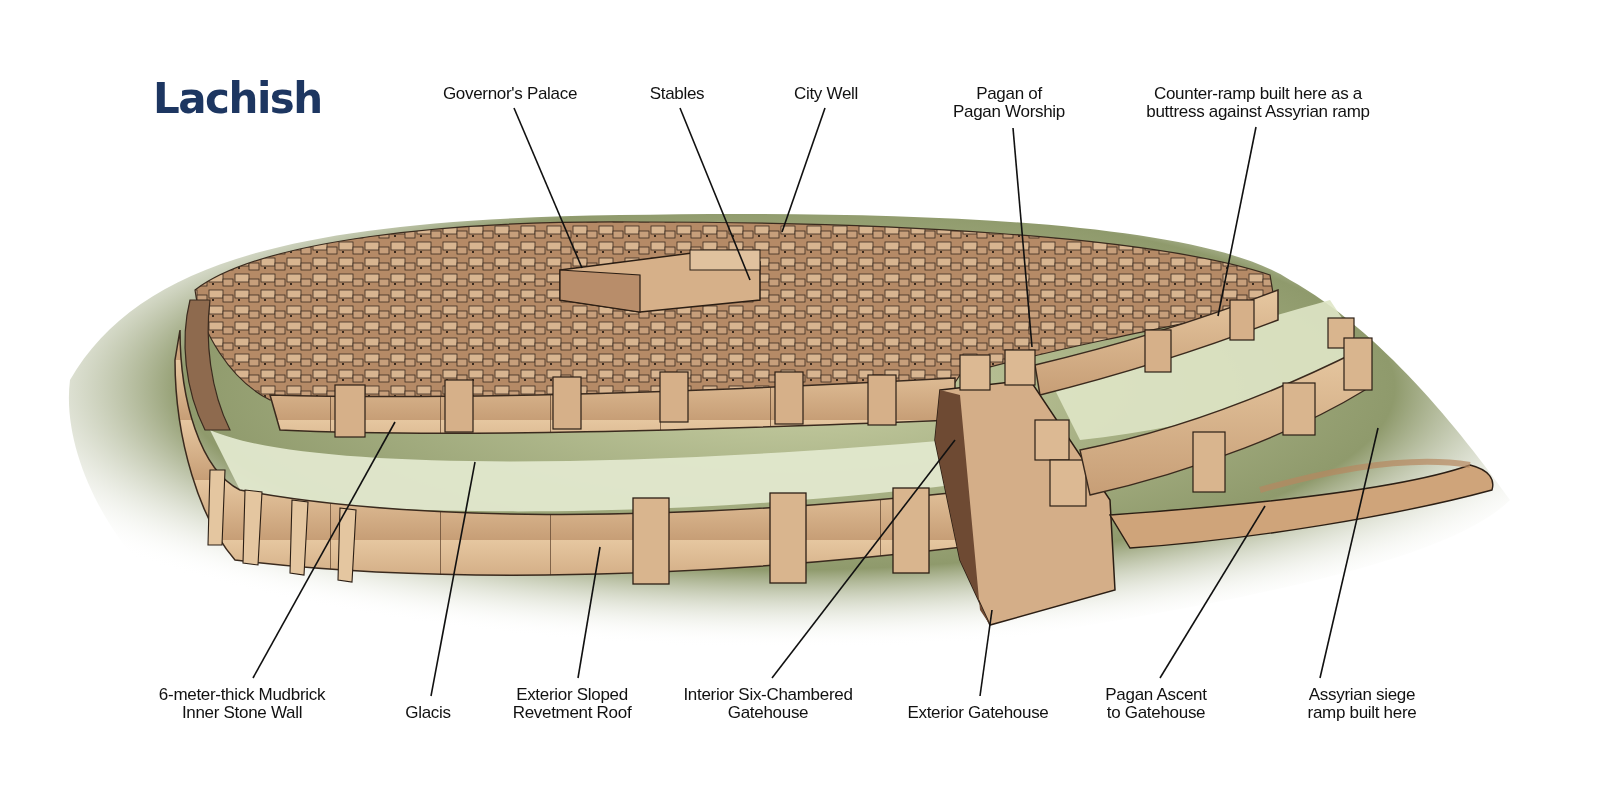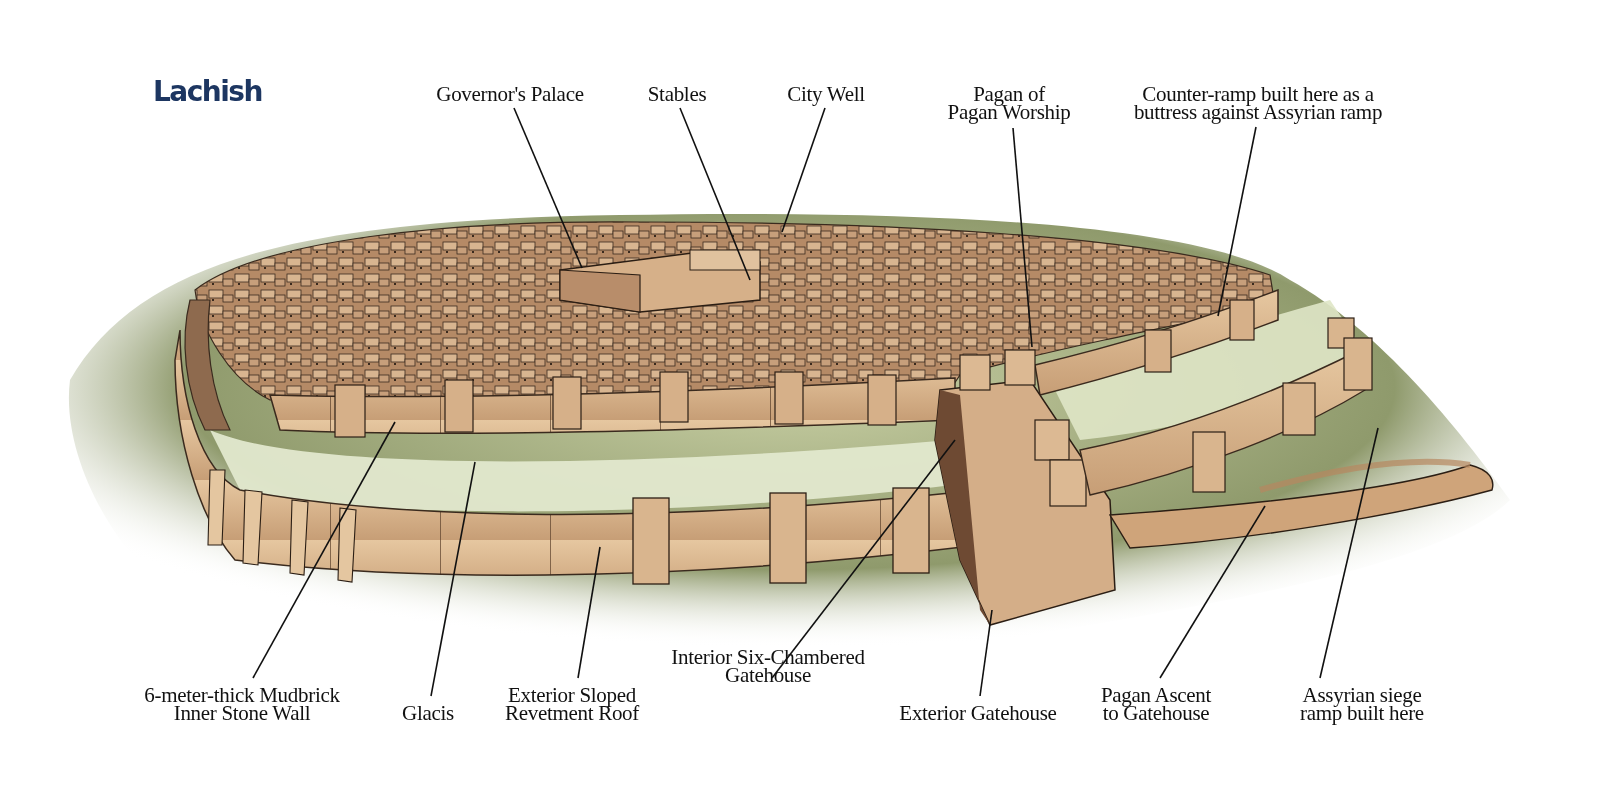--- a/index.html
+++ b/index.html
@@ -1,18 +1,18 @@
 <!DOCTYPE html>
 <html><head>
 <meta charset="utf-8">
 <style>
   html, body { margin:0; padding:0; background:#ffffff; }
   body { width:1600px; height:800px; position:relative; overflow:hidden; font-family:"Liberation Sans", sans-serif; }
-  .title { position:absolute; left:153px; top:78px; font-family:"DejaVu Sans", sans-serif; font-weight:bold; font-size:28px; letter-spacing:-1.5px; color:#1d3661; line-height:1; }
-  .label { position:absolute; font-family:Liberation Serif, serif; font-size:21px; line-height:18px; color:#111; text-align:center; white-space:nowrap; transform:translateX(-50%); letter-spacing:-0.3px; }
+  .title { position:absolute; left:153px; top:78px; font-family:"DejaVu Sans", sans-serif; font-weight:bold; font-size:42px; letter-spacing:-1.5px; color:#1d3661; line-height:1; }
+  .label { position:absolute; font-family:Liberation Sans, sans-serif; font-size:17px; line-height:18px; color:#111; text-align:center; white-space:nowrap; transform:translateX(-50%); letter-spacing:-0.3px; }
   .label span { display:block; }
   svg.art { position:absolute; left:0; top:0; }
   .leader { stroke:#111; stroke-width:1.6; }
 </style>
 </head>
 <body>
 
 <div class="title">Lachish</div>
 
 <svg class="art" width="1600" height="800" viewBox="0 0 1600 800">
@@ -153,21 +153,21 @@
   <span>6-meter-thick Mudbrick</span>
   <span>Inner Stone Wall</span>
 </div>
 <div class="label" style="left:428px; top:704px;">
   <span>Glacis</span>
 </div>
 <div class="label" style="left:572px; top:686px;">
   <span>Exterior Sloped</span>
   <span>Revetment Roof</span>
 </div>
-<div class="label" style="left:768px; top:648px;">
+<div class="label" style="left:768px; top:686px;">
   <span>Interior Six-Chambered</span>
   <span>Gatehouse</span>
 </div>
 <div class="label" style="left:978px; top:704px;">
   <span>Exterior Gatehouse</span>
 </div>
 <div class="label" style="left:1156px; top:686px;">
   <span>Pagan Ascent</span>
   <span>to Gatehouse</span>
 </div>

